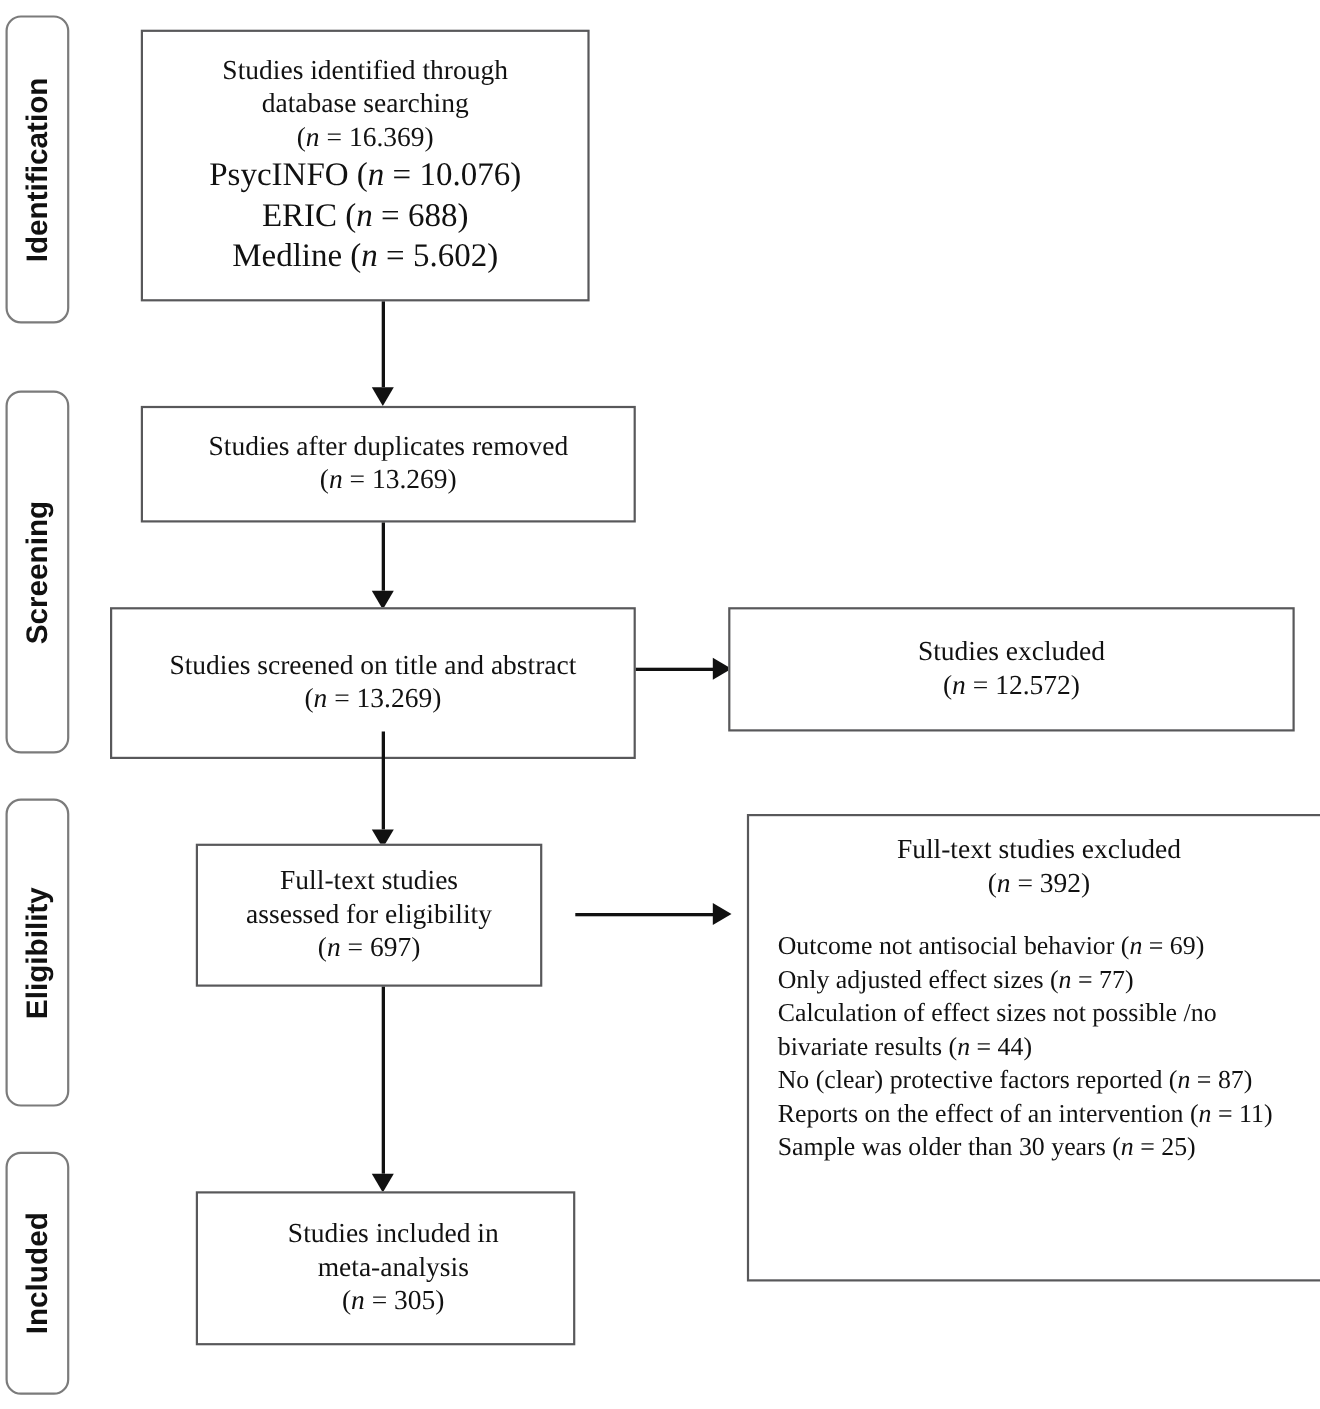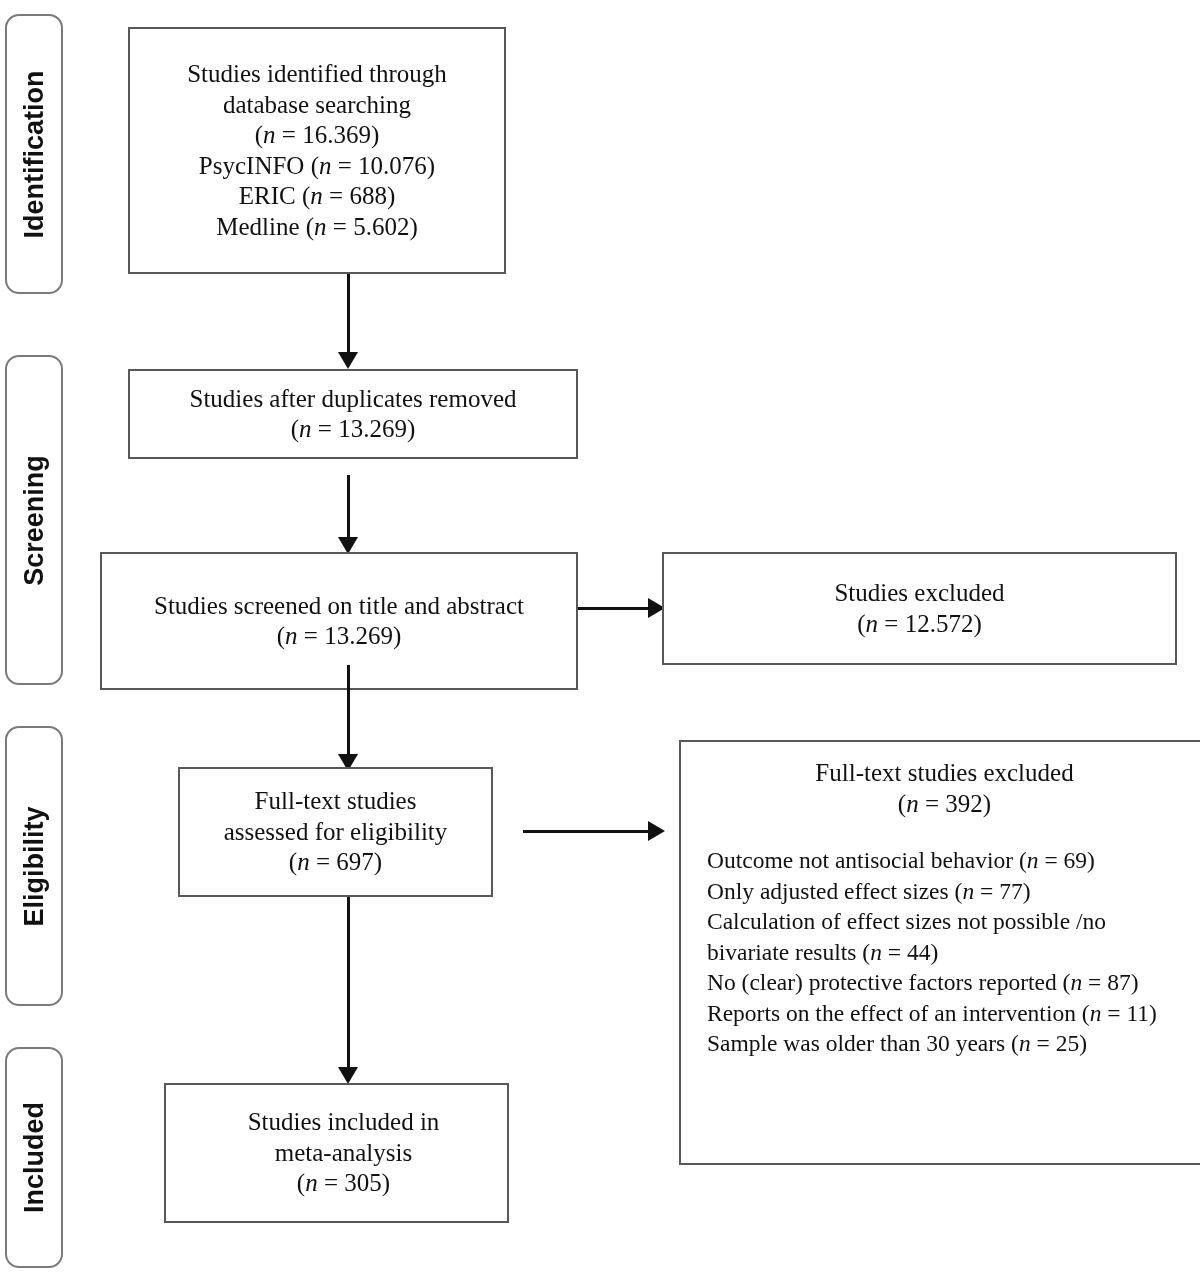--- a/index.html
+++ b/index.html
@@ -50,21 +50,21 @@
     color: #111111;
     font-size: 25px;
     line-height: 1.22;
     text-align: center;
   }
   .box .line {
     display: block;
     white-space: nowrap;
   }
   .box .small {
-    font-size: 25px;
+    font-size: 30px;
   }
   .italic-n {
     font-style: italic;
   }
 
   
   .box.exclusion {
     justify-content: flex-start;
     align-items: stretch;
     padding: 16px 0 0 0;
@@ -127,33 +127,33 @@
   </div>
 
   <div class="stage-label" style="left:5px; top:726px; width:58px; height:280px;">
     <span class="txt">Eligibility</span>
   </div>
 
   <div class="stage-label" style="left:5px; top:1047px; width:58px; height:221px;">
     <span class="txt">Included</span>
   </div>
 
-  <div class="box" style="left:128px; top:27px; width:378px; height:247px;">
+  <div class="box" style="left:128px; top:27px; width:408px; height:247px;">
     <span class="line">Studies identified through</span>
     <span class="line">database searching</span>
     <span class="line">(<span class="italic-n">n</span> = 16.369)</span>
     <span class="line small">PsycINFO (<span class="italic-n">n</span> = 10.076)</span>
     <span class="line small">ERIC (<span class="italic-n">n</span> = 688)</span>
     <span class="line small">Medline (<span class="italic-n">n</span> = 5.602)</span>
   </div>
 
   <div class="vline" style="left:347px; top:274px; height:78px;"></div>
   <div class="arrow-down" style="left:338px; top:352px;"></div>
 
-  <div class="box" style="left:128px; top:369px; width:450px; height:90px;">
+  <div class="box" style="left:128px; top:369px; width:450px; height:106px;">
     <span class="line">Studies after duplicates removed</span>
     <span class="line">(<span class="italic-n">n</span> = 13.269)</span>
   </div>
 
   <div class="vline" style="left:347px; top:475px; height:62px;"></div>
   <div class="arrow-down" style="left:338px; top:537px;"></div>
 
   <div class="box" style="left:100px; top:552px; width:478px; height:138px;">
     <span class="line">Studies screened on title and abstract</span>
     <span class="line">(<span class="italic-n">n</span> = 13.269)</span>
@@ -191,19 +191,19 @@
       <span class="r">bivariate results (<span class="italic-n">n</span> = 44)</span>
       <span class="r">No (clear) protective factors reported (<span class="italic-n">n</span> = 87)</span>
       <span class="r">Reports on the effect of an intervention (<span class="italic-n">n</span> = 11)</span>
       <span class="r">Sample was older than 30 years (<span class="italic-n">n</span> = 25)</span>
     </div>
   </div>
 
   <div class="vline" style="left:347px; top:897px; height:170px;"></div>
   <div class="arrow-down" style="left:338px; top:1067px;"></div>
 
-  <div class="box" style="left:164px; top:1083px; width:345px; height:140px;padding-left:14px;">
+  <div class="box" style="left:178px; top:1083px; width:345px; height:140px;padding-left:14px;">
     <span class="line">Studies included in</span>
     <span class="line">meta-analysis</span>
     <span class="line">(<span class="italic-n">n</span> = 305)</span>
   </div>
 
 </div>
 
 </body></html>

